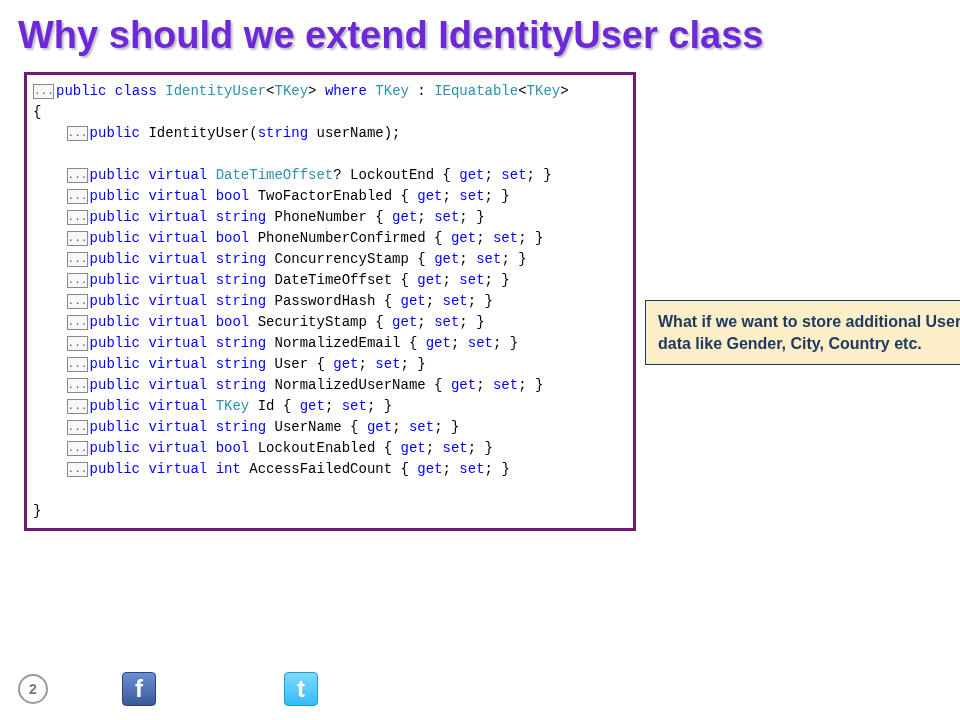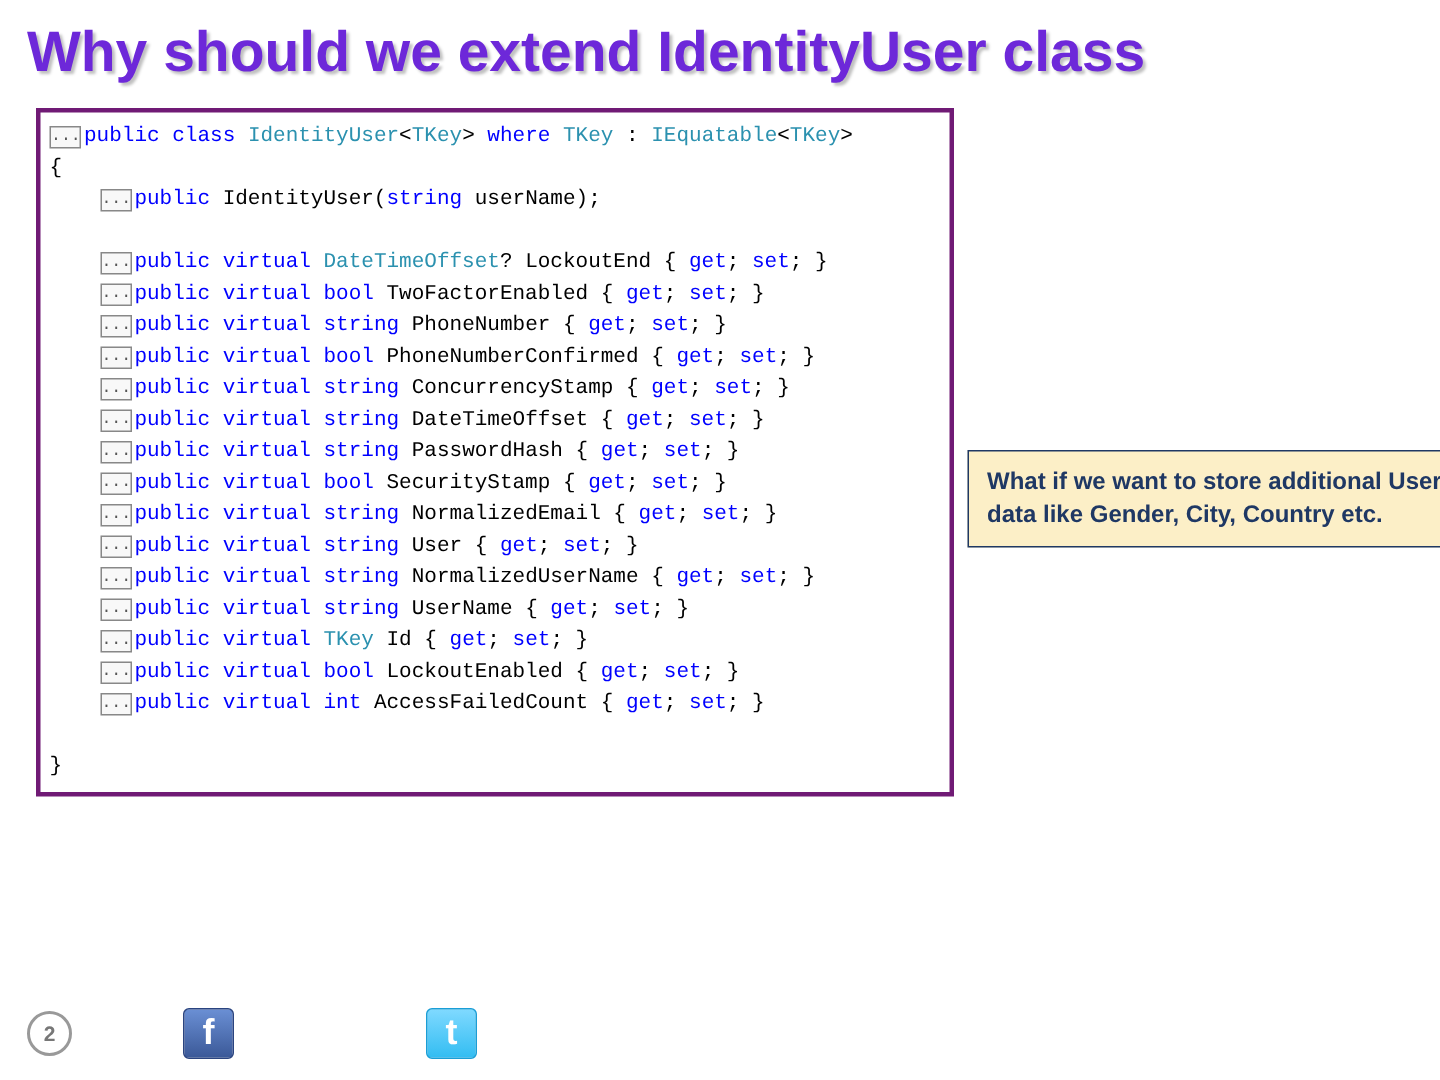--- a/index.html
+++ b/index.html
@@ -123,22 +123,22 @@
   <div class="line"><span>    </span><span class="ellip">...</span><span class="kw">public</span><span> </span><span class="kw">virtual</span><span> </span><span class="kw">bool</span><span> TwoFactorEnabled </span><span>{ </span><span class="kw">get</span><span>; </span><span class="kw">set</span><span>; }</span></div>
   <div class="line"><span>    </span><span class="ellip">...</span><span class="kw">public</span><span> </span><span class="kw">virtual</span><span> </span><span class="kw">string</span><span> PhoneNumber </span><span>{ </span><span class="kw">get</span><span>; </span><span class="kw">set</span><span>; }</span></div>
   <div class="line"><span>    </span><span class="ellip">...</span><span class="kw">public</span><span> </span><span class="kw">virtual</span><span> </span><span class="kw">bool</span><span> PhoneNumberConfirmed </span><span>{ </span><span class="kw">get</span><span>; </span><span class="kw">set</span><span>; }</span></div>
   <div class="line"><span>    </span><span class="ellip">...</span><span class="kw">public</span><span> </span><span class="kw">virtual</span><span> </span><span class="kw">string</span><span> ConcurrencyStamp </span><span>{ </span><span class="kw">get</span><span>; </span><span class="kw">set</span><span>; }</span></div>
   <div class="line"><span>    </span><span class="ellip">...</span><span class="kw">public</span><span> </span><span class="kw">virtual</span><span> </span><span class="kw">string</span><span> DateTimeOffset </span><span>{ </span><span class="kw">get</span><span>; </span><span class="kw">set</span><span>; }</span></div>
   <div class="line"><span>    </span><span class="ellip">...</span><span class="kw">public</span><span> </span><span class="kw">virtual</span><span> </span><span class="kw">string</span><span> PasswordHash </span><span>{ </span><span class="kw">get</span><span>; </span><span class="kw">set</span><span>; }</span></div>
   <div class="line"><span>    </span><span class="ellip">...</span><span class="kw">public</span><span> </span><span class="kw">virtual</span><span> </span><span class="kw">bool</span><span> SecurityStamp </span><span>{ </span><span class="kw">get</span><span>; </span><span class="kw">set</span><span>; }</span></div>
   <div class="line"><span>    </span><span class="ellip">...</span><span class="kw">public</span><span> </span><span class="kw">virtual</span><span> </span><span class="kw">string</span><span> NormalizedEmail </span><span>{ </span><span class="kw">get</span><span>; </span><span class="kw">set</span><span>; }</span></div>
   <div class="line"><span>    </span><span class="ellip">...</span><span class="kw">public</span><span> </span><span class="kw">virtual</span><span> </span><span class="kw">string</span><span> User </span><span>{ </span><span class="kw">get</span><span>; </span><span class="kw">set</span><span>; }</span></div>
   <div class="line"><span>    </span><span class="ellip">...</span><span class="kw">public</span><span> </span><span class="kw">virtual</span><span> </span><span class="kw">string</span><span> NormalizedUserName </span><span>{ </span><span class="kw">get</span><span>; </span><span class="kw">set</span><span>; }</span></div>
+  <div class="line"><span>    </span><span class="ellip">...</span><span class="kw">public</span><span> </span><span class="kw">virtual</span><span> </span><span class="tp">TKey</span><span> Id </span><span>{ </span><span class="kw">get</span><span>; </span><span class="kw">set</span><span>; }</span></div>
   <div class="line"><span>    </span><span class="ellip">...</span><span class="kw">public</span><span> </span><span class="kw">virtual</span><span> </span><span class="kw">string</span><span> UserName </span><span>{ </span><span class="kw">get</span><span>; </span><span class="kw">set</span><span>; }</span></div>
-  <div class="line"><span>    </span><span class="ellip">...</span><span class="kw">public</span><span> </span><span class="kw">virtual</span><span> </span><span class="tp">TKey</span><span> Id </span><span>{ </span><span class="kw">get</span><span>; </span><span class="kw">set</span><span>; }</span></div>
   <div class="line"><span>    </span><span class="ellip">...</span><span class="kw">public</span><span> </span><span class="kw">virtual</span><span> </span><span class="kw">bool</span><span> LockoutEnabled </span><span>{ </span><span class="kw">get</span><span>; </span><span class="kw">set</span><span>; }</span></div>
   <div class="line"><span>    </span><span class="ellip">...</span><span class="kw">public</span><span> </span><span class="kw">virtual</span><span> </span><span class="kw">int</span><span> AccessFailedCount </span><span>{ </span><span class="kw">get</span><span>; </span><span class="kw">set</span><span>; }</span></div>
   <div class="line">&nbsp;</div>
   <div class="line">}</div>
 </div>
 
 <div class="callout">What if we want to store additional User data like Gender, City, Country etc.</div>
 
 <div class="footer">
   <div class="page-circle">2</div>

